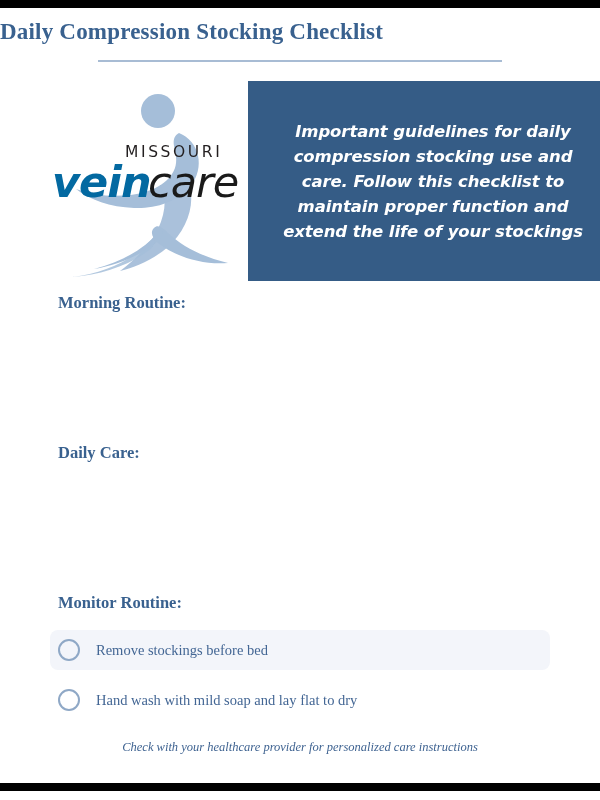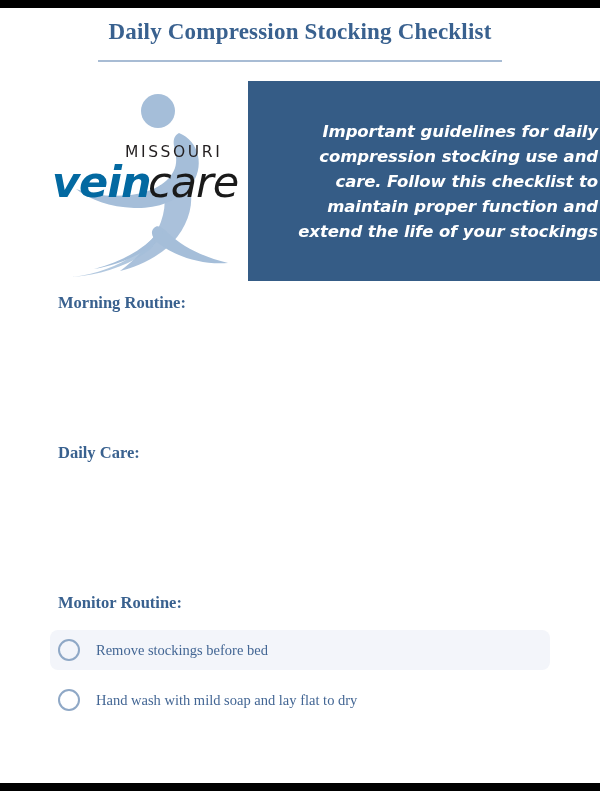--- a/index.html
+++ b/index.html
@@ -41,21 +41,20 @@
     top: 783px;
     height: 8px;
   }
 
   
   .title-block {
     position: absolute;
     left: 0;
     top: 14px;
     width: 600px;
-    text-align: center;
   }
   .doc-title {
     margin: 0;
     font-family: "Liberation Serif", serif;
     font-size: 23px;
     font-weight: bold;
     color: #39618f;
     letter-spacing: 0.2px;
     line-height: 36px;
   }
@@ -98,21 +97,21 @@
     justify-content: center;
   }
   .callout-text {
     margin: 0;
     font-family: "DejaVu Sans", sans-serif;
     font-size: 16.5px;
     font-weight: bold;
     font-style: italic;
     color: #ffffff;
     line-height: 25px;
-    text-align: right;
+    text-align: center;
     letter-spacing: -0.1px;
   }
 
   
   .section {
     position: absolute;
     left: 50px;
     width: 500px;
   }
   .section-title {
@@ -239,16 +238,17 @@
         <span class="checkbox"></span>
         <span class="item-label">Remove stockings before bed</span>
       </li>
       <li class="item">
         <span class="checkbox"></span>
         <span class="item-label">Hand wash with mild soap and lay flat to dry</span>
       </li>
     </ul>
   </div>
 
+  <div class="footer-note">Check with your healthcare provider for personalized care instructions</div>
 
   <div class="edge-bar bottom"></div>
 
 </div>
 
 </body></html>

